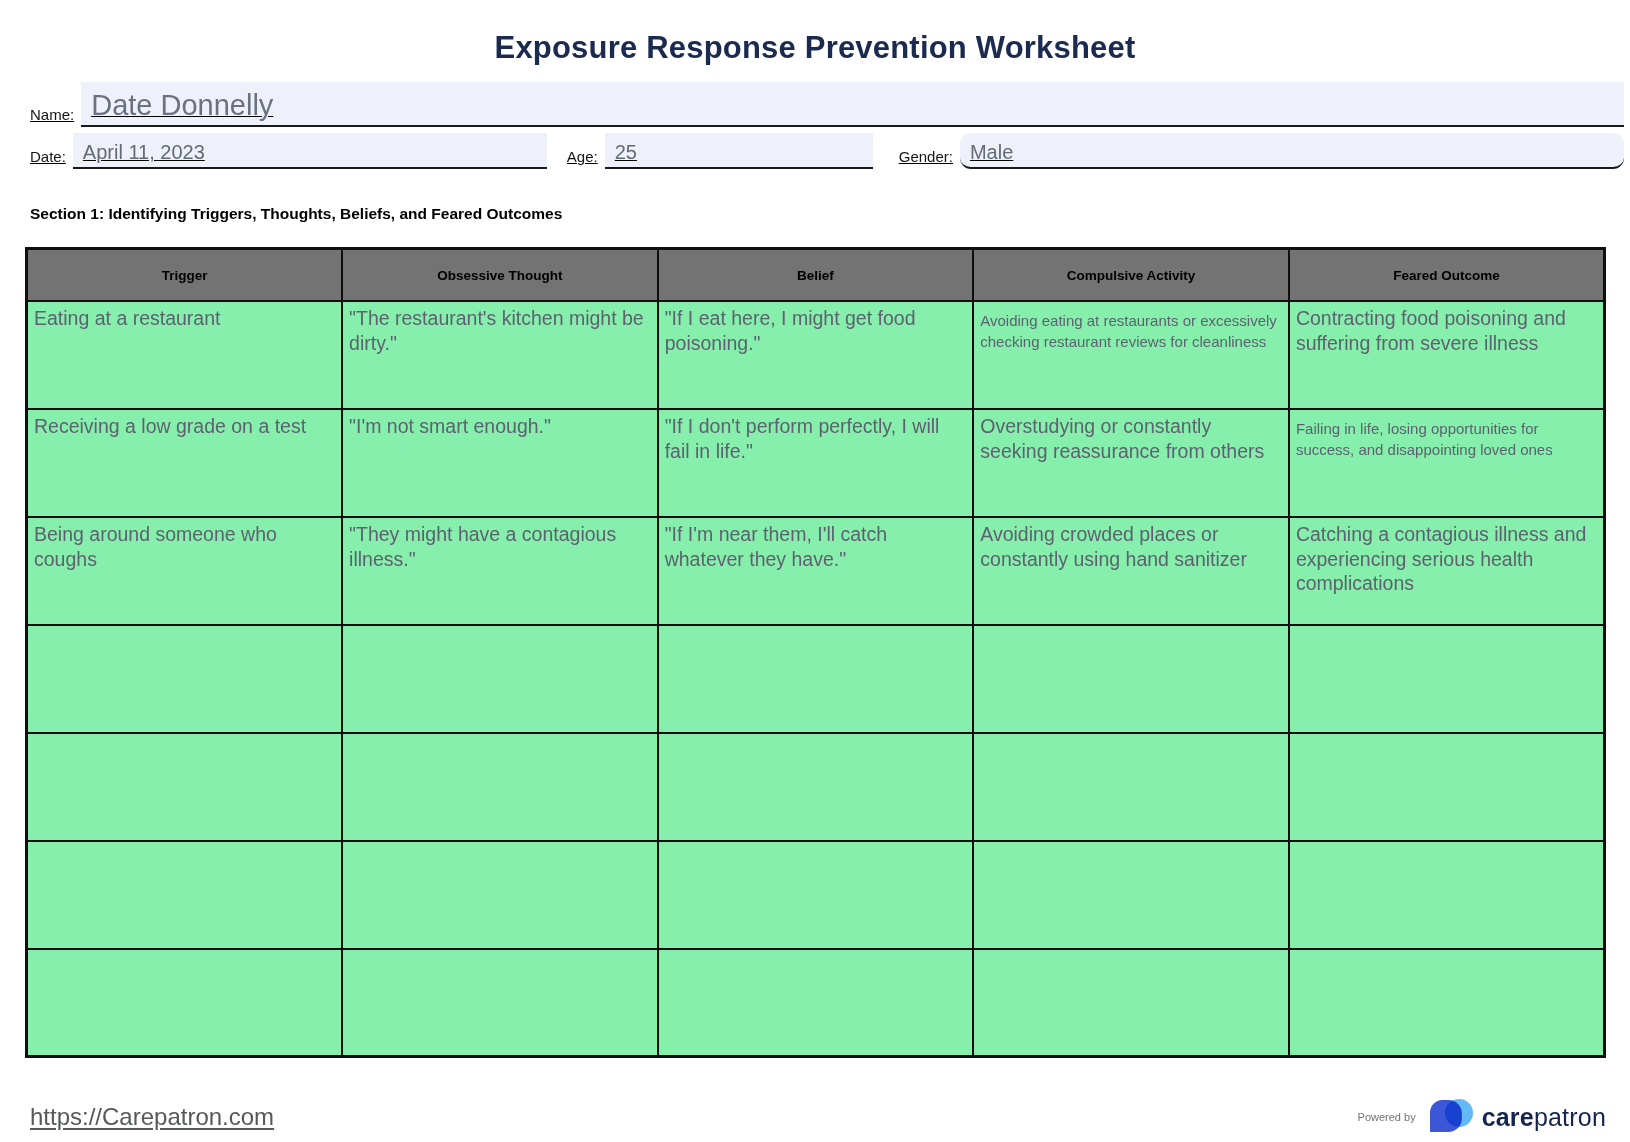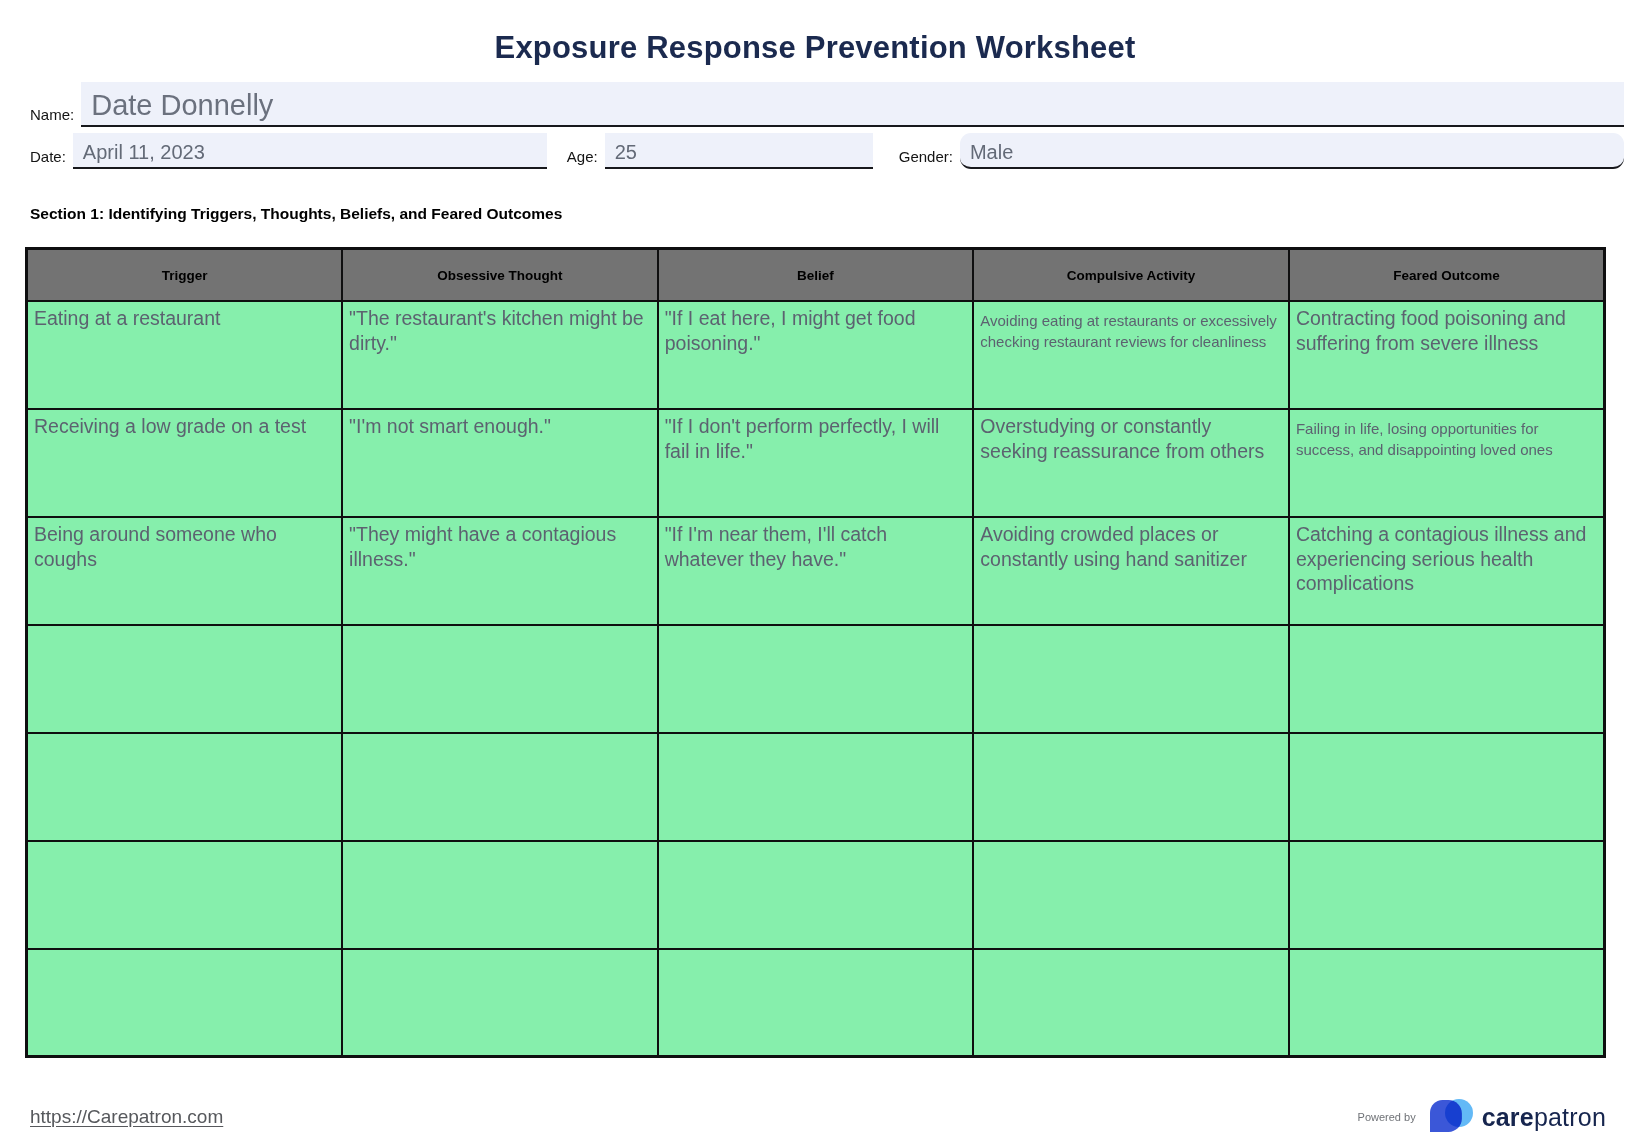--- a/index.html
+++ b/index.html
@@ -14,21 +14,21 @@
 
   .title {
     margin-top: 30px;
     text-align: center;
     font-size: 31px;
     font-weight: 700;
     color: #1b2a4f;
     letter-spacing: 0.2px;
   }
 
-  .form { margin: 16px 6px 0 30px; }
+  .form { margin: 16px 6px 0 30px; text-decoration: underline; }
   .frow { display: flex; align-items: flex-end; }
   .frow + .frow { margin-top: 6px; }
   .flabel {
     flex: none;
     font-size: 15px;
     color: #141414;
     padding-bottom: 4px;
     margin-right: 7px;
     white-space: nowrap;
   }
@@ -84,21 +84,21 @@
   }
   .erp-table td.small { font-size: 15px; line-height: 1.4; padding-top: 8px; }
 
   .footer {
     margin: 40px 24px 0 30px;
     display: flex;
     justify-content: space-between;
     align-items: center;
   }
   .site-link {
-    font-size: 19px;
+    font-size: 24px;
     color: #56585c;
     text-decoration: underline;
     text-underline-offset: 3px;
     cursor: pointer;
   }
   .brand { display: flex; align-items: center; }
   .powered { font-size: 11px; color: #6f7277; margin-right: 12px; }
   .logo { display: inline-flex; margin-right: 8px; }
   .wordmark { font-size: 25px; color: #16254e; letter-spacing: 0.2px; }
   .wordmark b { font-weight: 700; }

